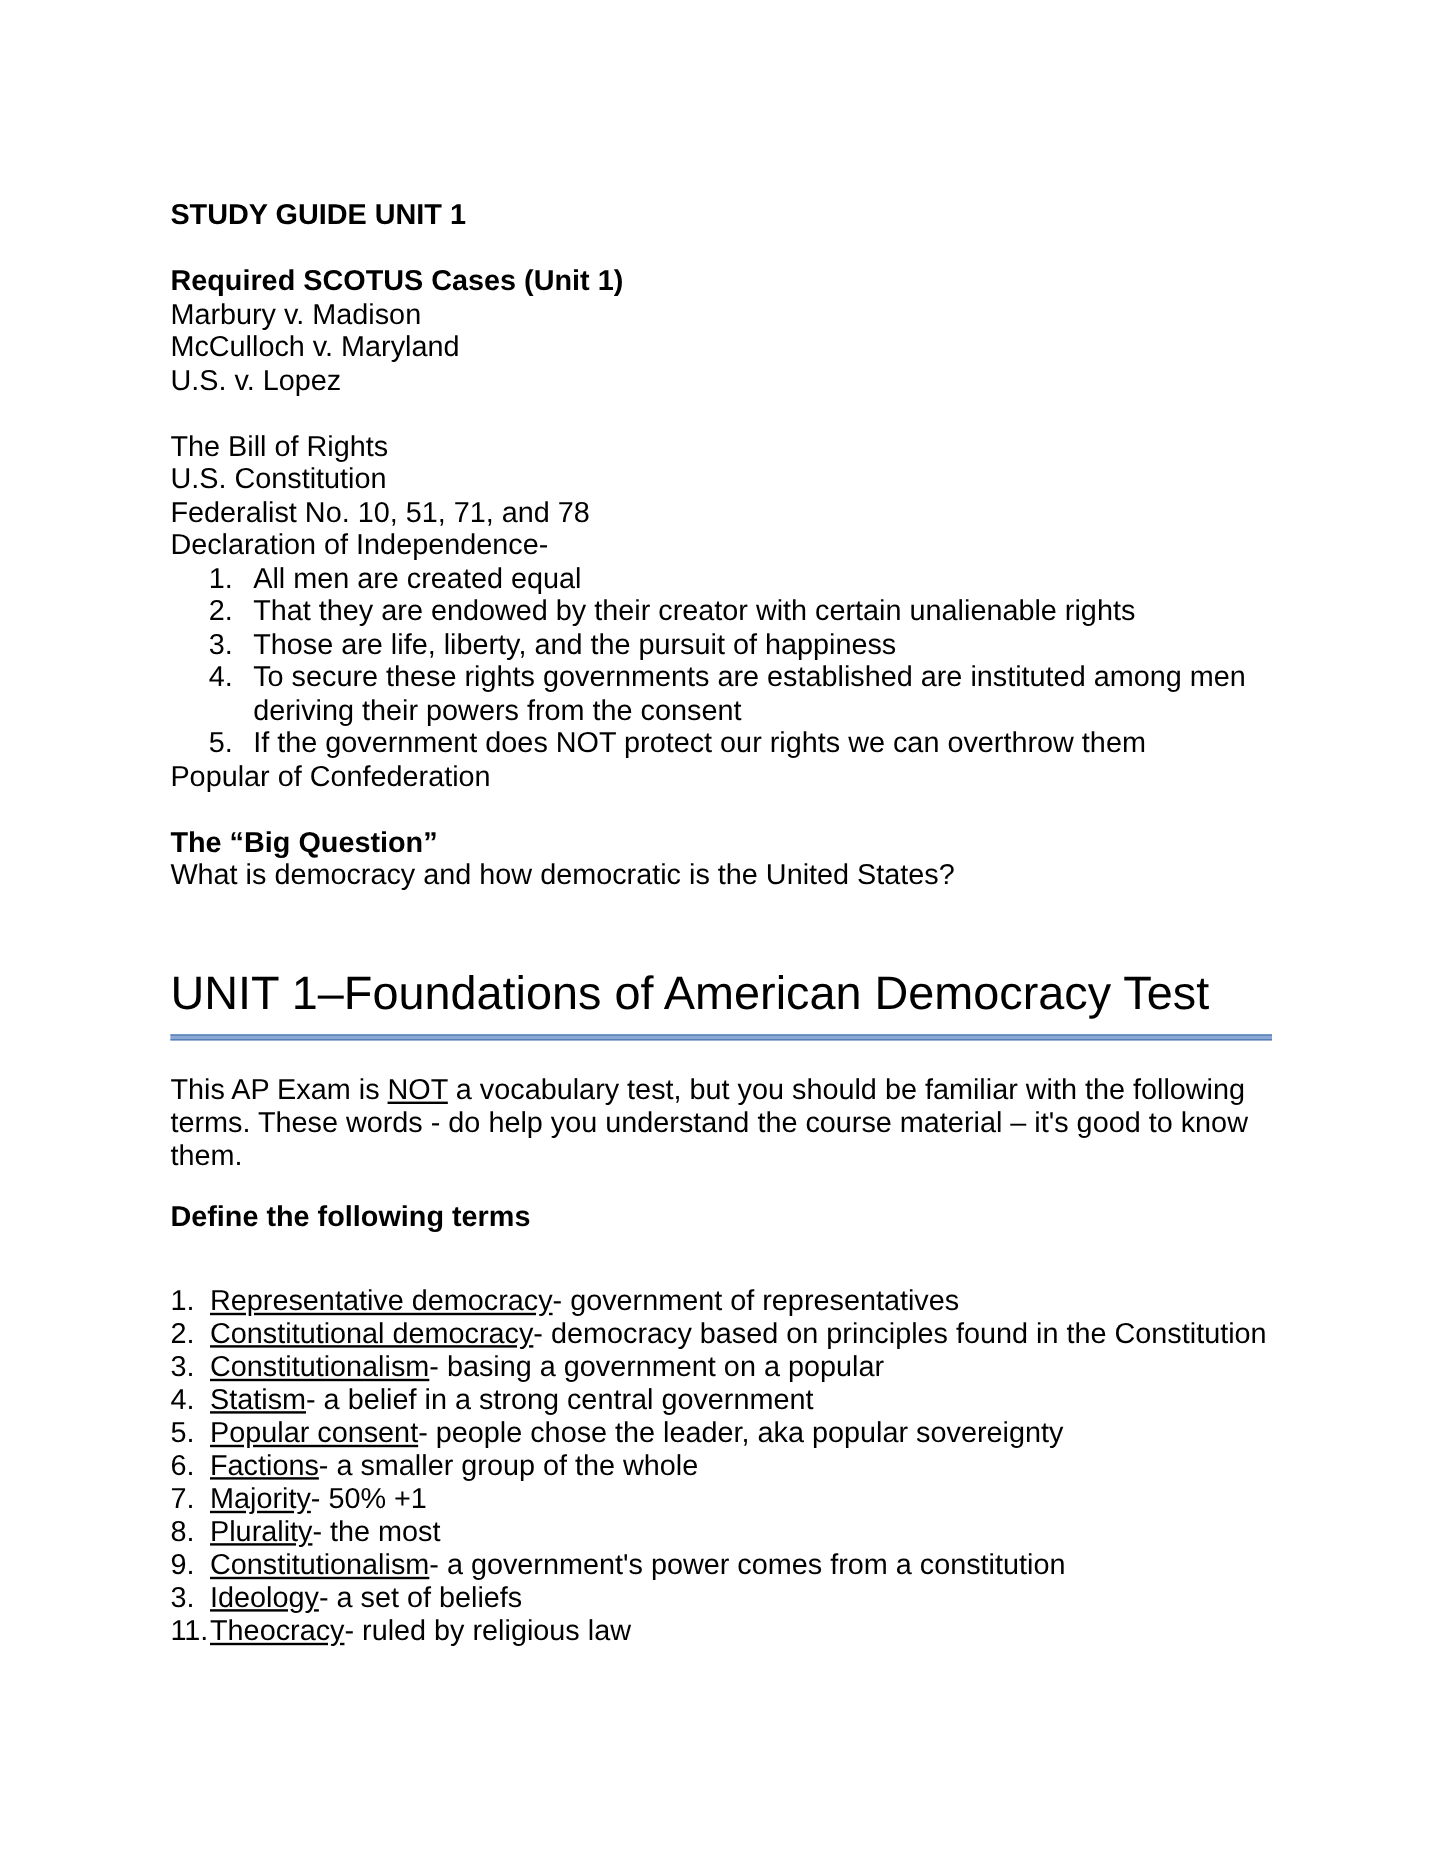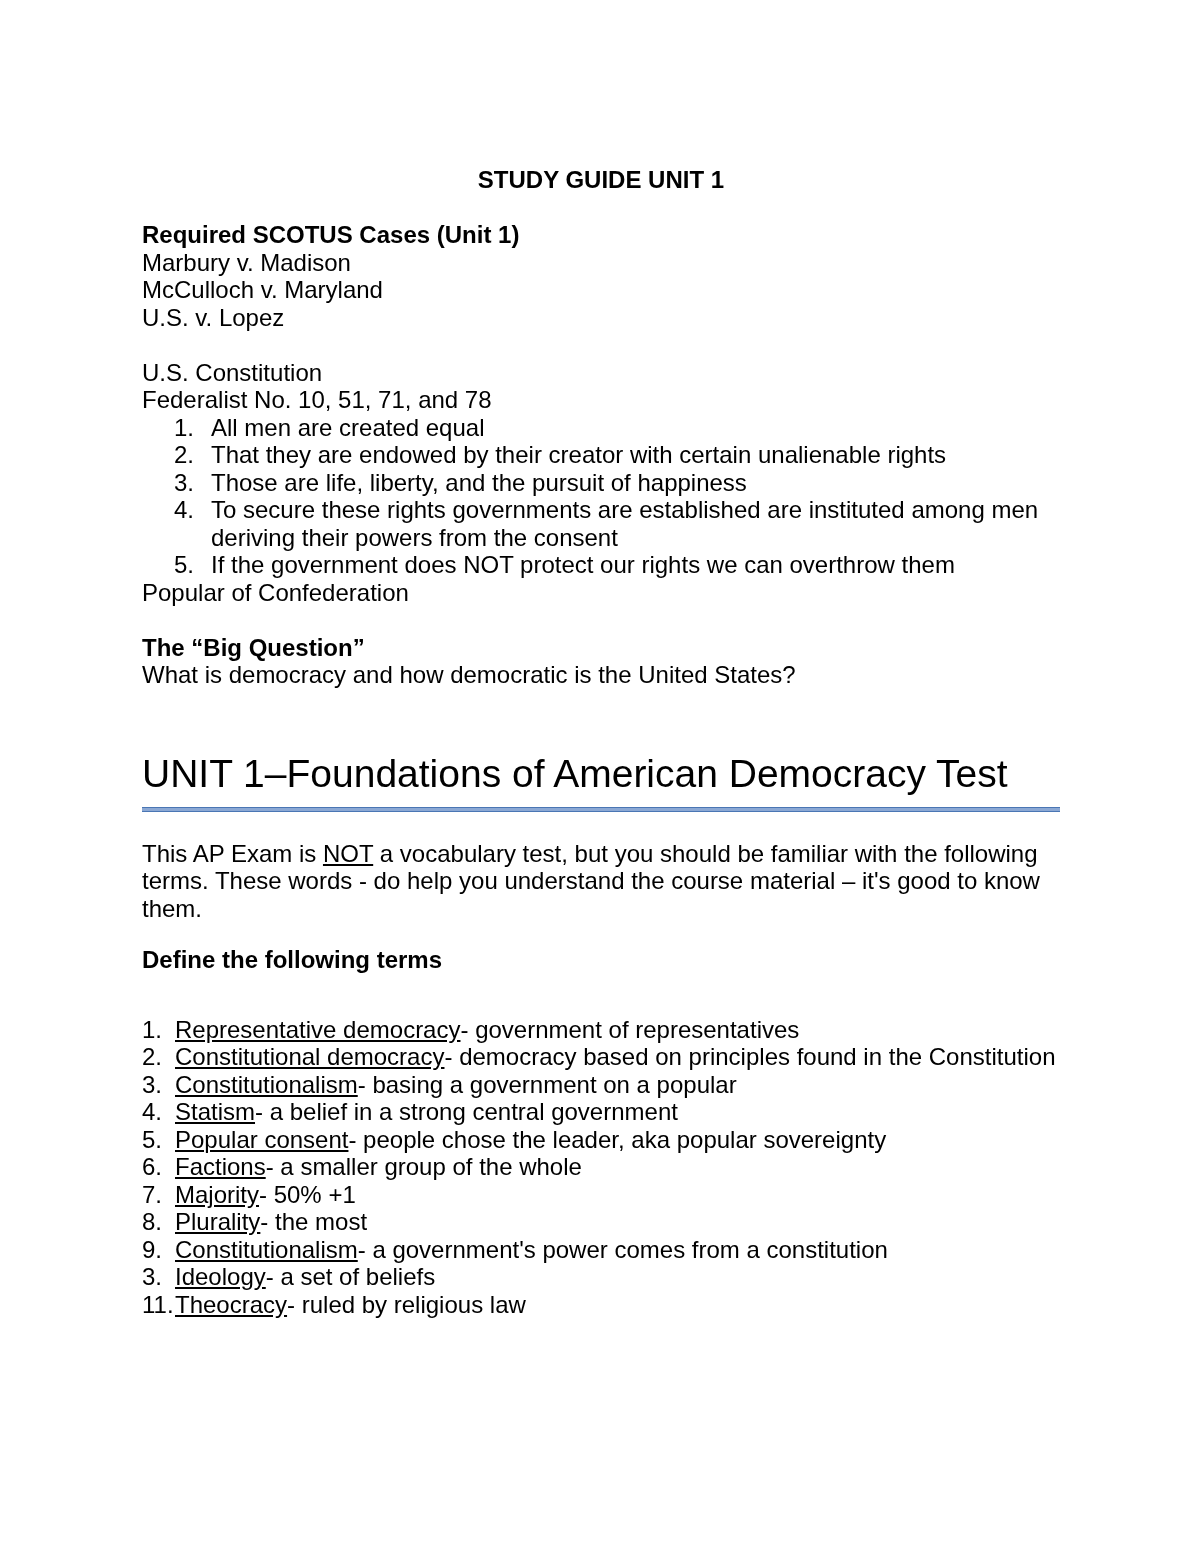--- a/index.html
+++ b/index.html
@@ -12,21 +12,21 @@
   .content {
     box-sizing: border-box;
     width: 1060px;
     padding-left: 142px;
     padding-top: 166px;
   }
   .inner { width: 918px; }
   .line { min-height: 27.5px; }
   .blank { height: 27.5px; }
   .bold { font-weight: 700; }
-  .title { text-align: center; font-weight: 700; }
+  .title { text-align: left; font-weight: 700; }
   .u { text-decoration: underline; }
   .li { display: flex; }
   .li .txt { flex: 1 1 auto; }
   .decl .li { margin-left: 32px; }
   .decl .num { flex: 0 0 37px; }
   .terms .num { flex: 0 0 33px; }
   .unit-heading {
     margin: 62px 0 0 0;
     font-size: 39px; line-height: 46px; font-weight: 400;
   }
@@ -50,22 +50,24 @@
 
   <div class="line title">STUDY GUIDE UNIT 1</div>
   <div class="blank"></div>
 
   <div class="line bold inner">Required SCOTUS Cases (Unit 1)</div>
   <div class="line inner">Marbury v. Madison</div>
   <div class="line inner">McCulloch v. Maryland</div>
   <div class="line inner">U.S. v. Lopez</div>
   <div class="blank"></div>
 
+  <div class="line inner">The Bill of Rights</div>
   <div class="line inner">U.S. Constitution</div>
   <div class="line inner">Federalist No. 10, 51, 71, and 78</div>
+  <div class="line inner">Declaration of Independence-</div>
 
   <div class="decl inner">
     <div class="li">
       <span class="num">1.</span>
       <span class="txt">All men are created equal</span>
     </div>
     <div class="li">
       <span class="num">2.</span>
       <span class="txt">That they are endowed by their creator with certain unalienable rights</span>
     </div>

